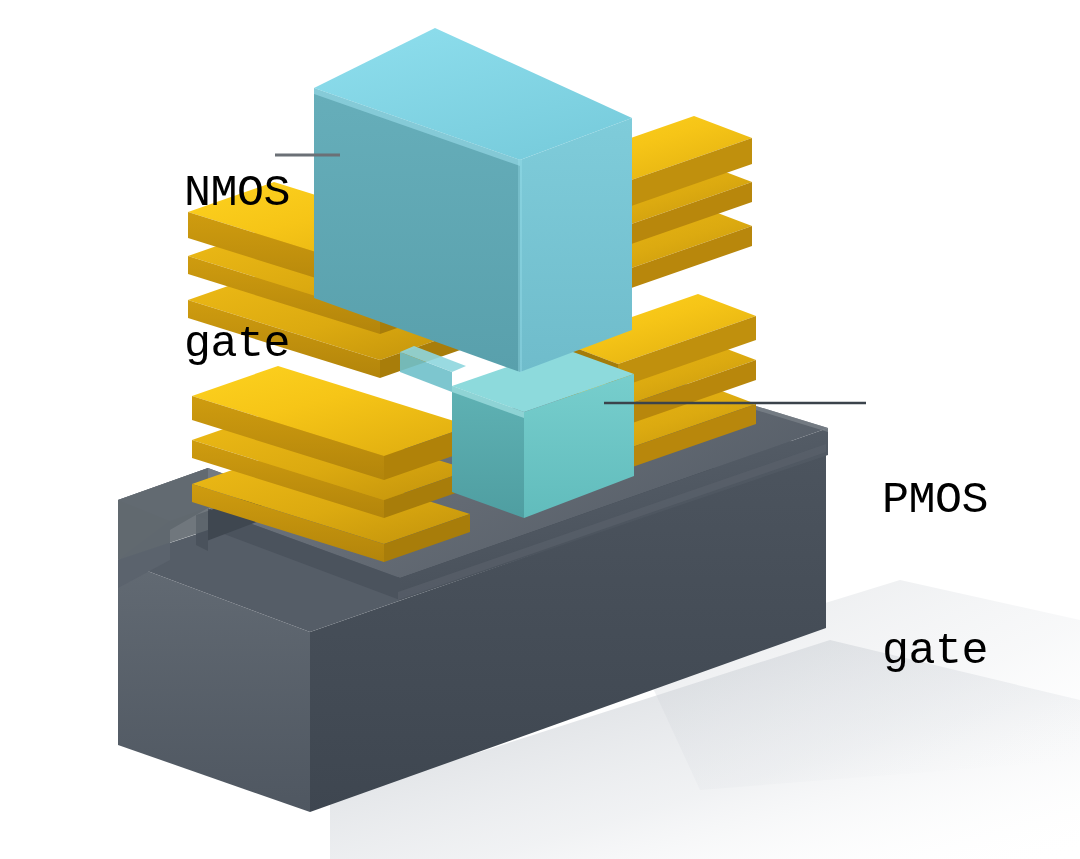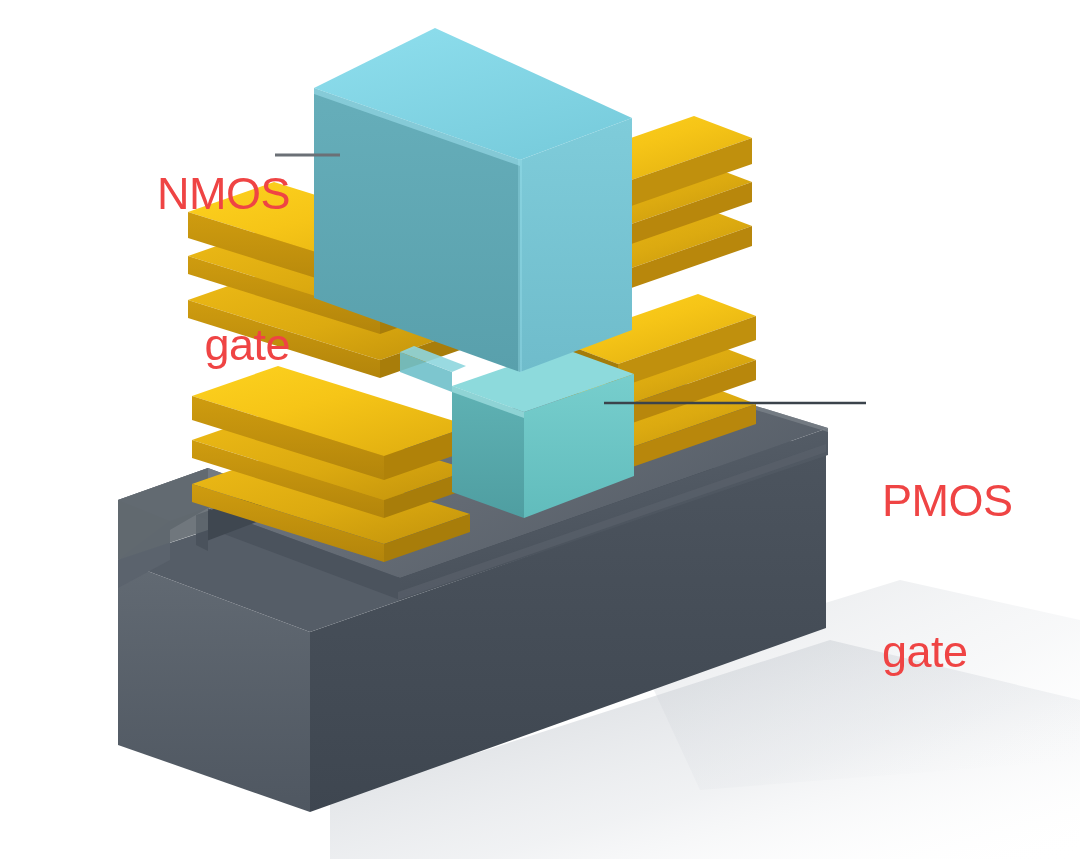--- a/index.html
+++ b/index.html
@@ -7,25 +7,26 @@
     width:1080px;height:859px;
     background:#ffffff;
     font-family:"Liberation Sans","DejaVu Sans",sans-serif;
     overflow:hidden;
     position:relative;
   }
   #stage{position:absolute;left:0;top:0;width:1080px;height:859px;}
   #scene{position:absolute;left:0;top:0;width:1080px;height:859px;}
   .label{
     position:absolute;
-    color:#ef4444;
+    color:#000000;
     font-size:45px;
     line-height:1.12;
     letter-spacing:-0.5px;
     white-space:pre;
+    font-family:Liberation Mono, monospace;
   }
   #nmos-label{left:90px;top:68px;width:200px;text-align:right;}
   #pmos-label{left:882px;top:375px;width:230px;text-align:left;}
 </style>
 </head>
 <body style="background: rgb(255, 255, 255);">
 
 <div id="stage">
 
   <svg id="scene" viewBox="0 0 1080 859" xmlns="http://www.w3.org/2000/svg">

